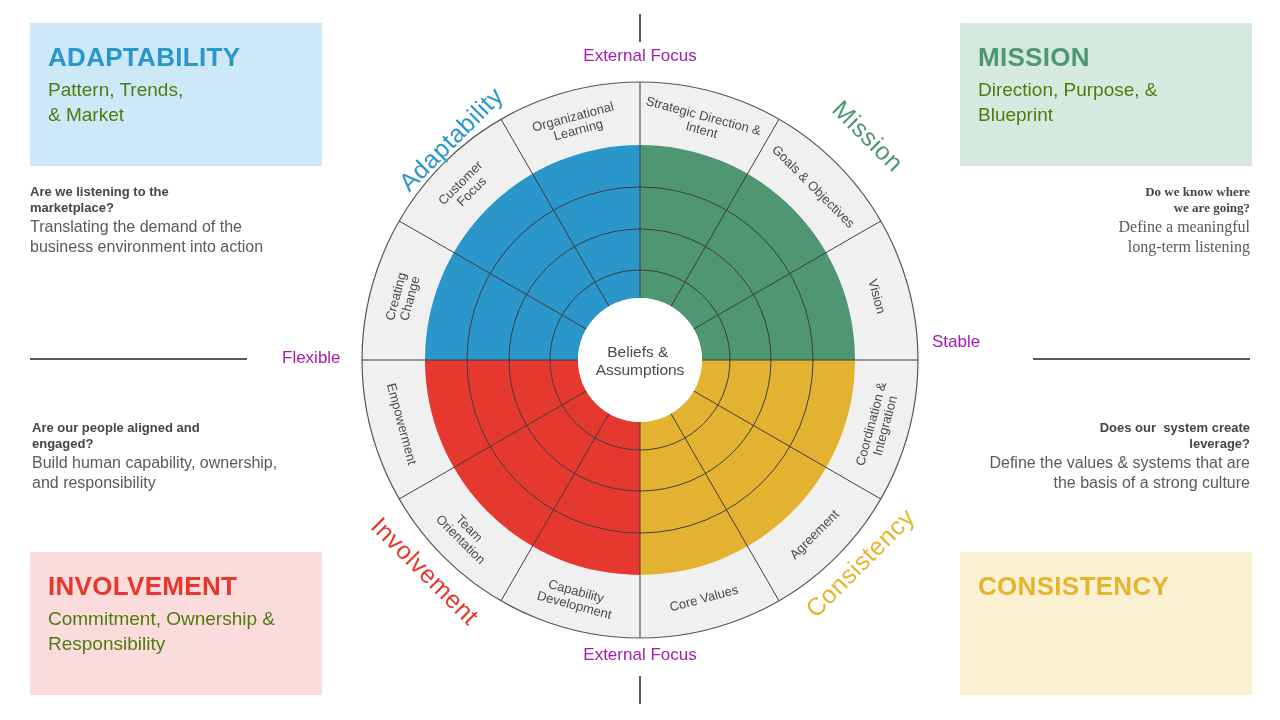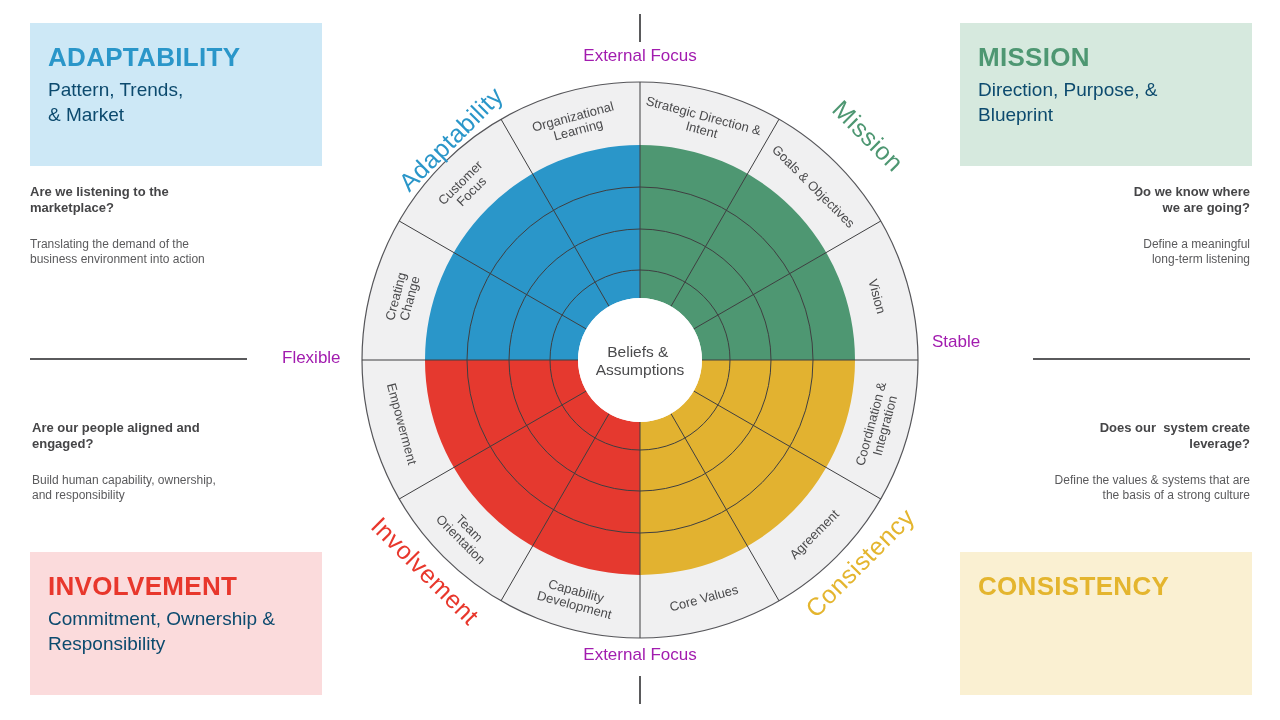--- a/index.html
+++ b/index.html
@@ -4,27 +4,27 @@
 <style>
   html,body{margin:0;padding:0;background:#fff;}
   body{width:1280px;height:720px;position:relative;overflow:hidden;
        font-family:"Liberation Sans",sans-serif;}
   .pre{white-space:pre-wrap;}
 
   
   .card{position:absolute;width:292px;height:143px;box-sizing:border-box;
         padding:21px 14px 0 18px;}
   .card-title{font-size:26px;font-weight:700;letter-spacing:.3px;line-height:1.05;}
-  .card-sub{font-size:19px;color:#0c4a6e;line-height:1.3;margin-top:7px;}
+  .card-sub{font-size:19px;color:#4d7c0f;line-height:1.3;margin-top:7px;}
 
   
   .qblock{position:absolute;width:300px;}
   .qblock.right{text-align:right;}
   .q{font-size:13px;font-weight:700;color:#454547;line-height:1.25;}
-  .p{font-size:12px;color:#5a5a5c;line-height:1.3;margin-top:20px;}
+  .p{font-size:16px;color:#5a5a5c;line-height:1.3;margin-top:0;}
 
   
   .axis-label{position:absolute;font-size:17px;color:#a21caf;}
   .center-x{transform:translateX(-50%);}
 
   .rule{position:absolute;height:1.5px;background:#5a5a5c;}
   .tick{position:absolute;width:1.5px;background:#5a5a5c;}
 
   
   #wheel{position:absolute;left:0;top:0;}
@@ -58,21 +58,21 @@
   <div class="card-title" style="color: rgb(228, 181, 46);">CONSISTENCY</div>
 </div>
 
 <div class="qblock" style="left:30px;top:184px;">
   <div class="q pre">Are we listening to the
 marketplace?</div>
   <div class="p pre">Translating the demand of the
 business environment into action</div>
 </div>
 
-<div class="qblock right" style="left:950px;top:184px;">
+<div class="qblock right" style="left:950px;top:184px;font-family:Liberation Serif, serif;">
   <div class="q pre">Do we know where
 we are going?</div>
   <div class="p pre">Define a meaningful
 long-term listening</div>
 </div>
 
 <div class="qblock" style="left:32px;top:420px;">
   <div class="q pre">Are our people aligned and
 engaged?</div>
   <div class="p pre">Build human capability, ownership,

